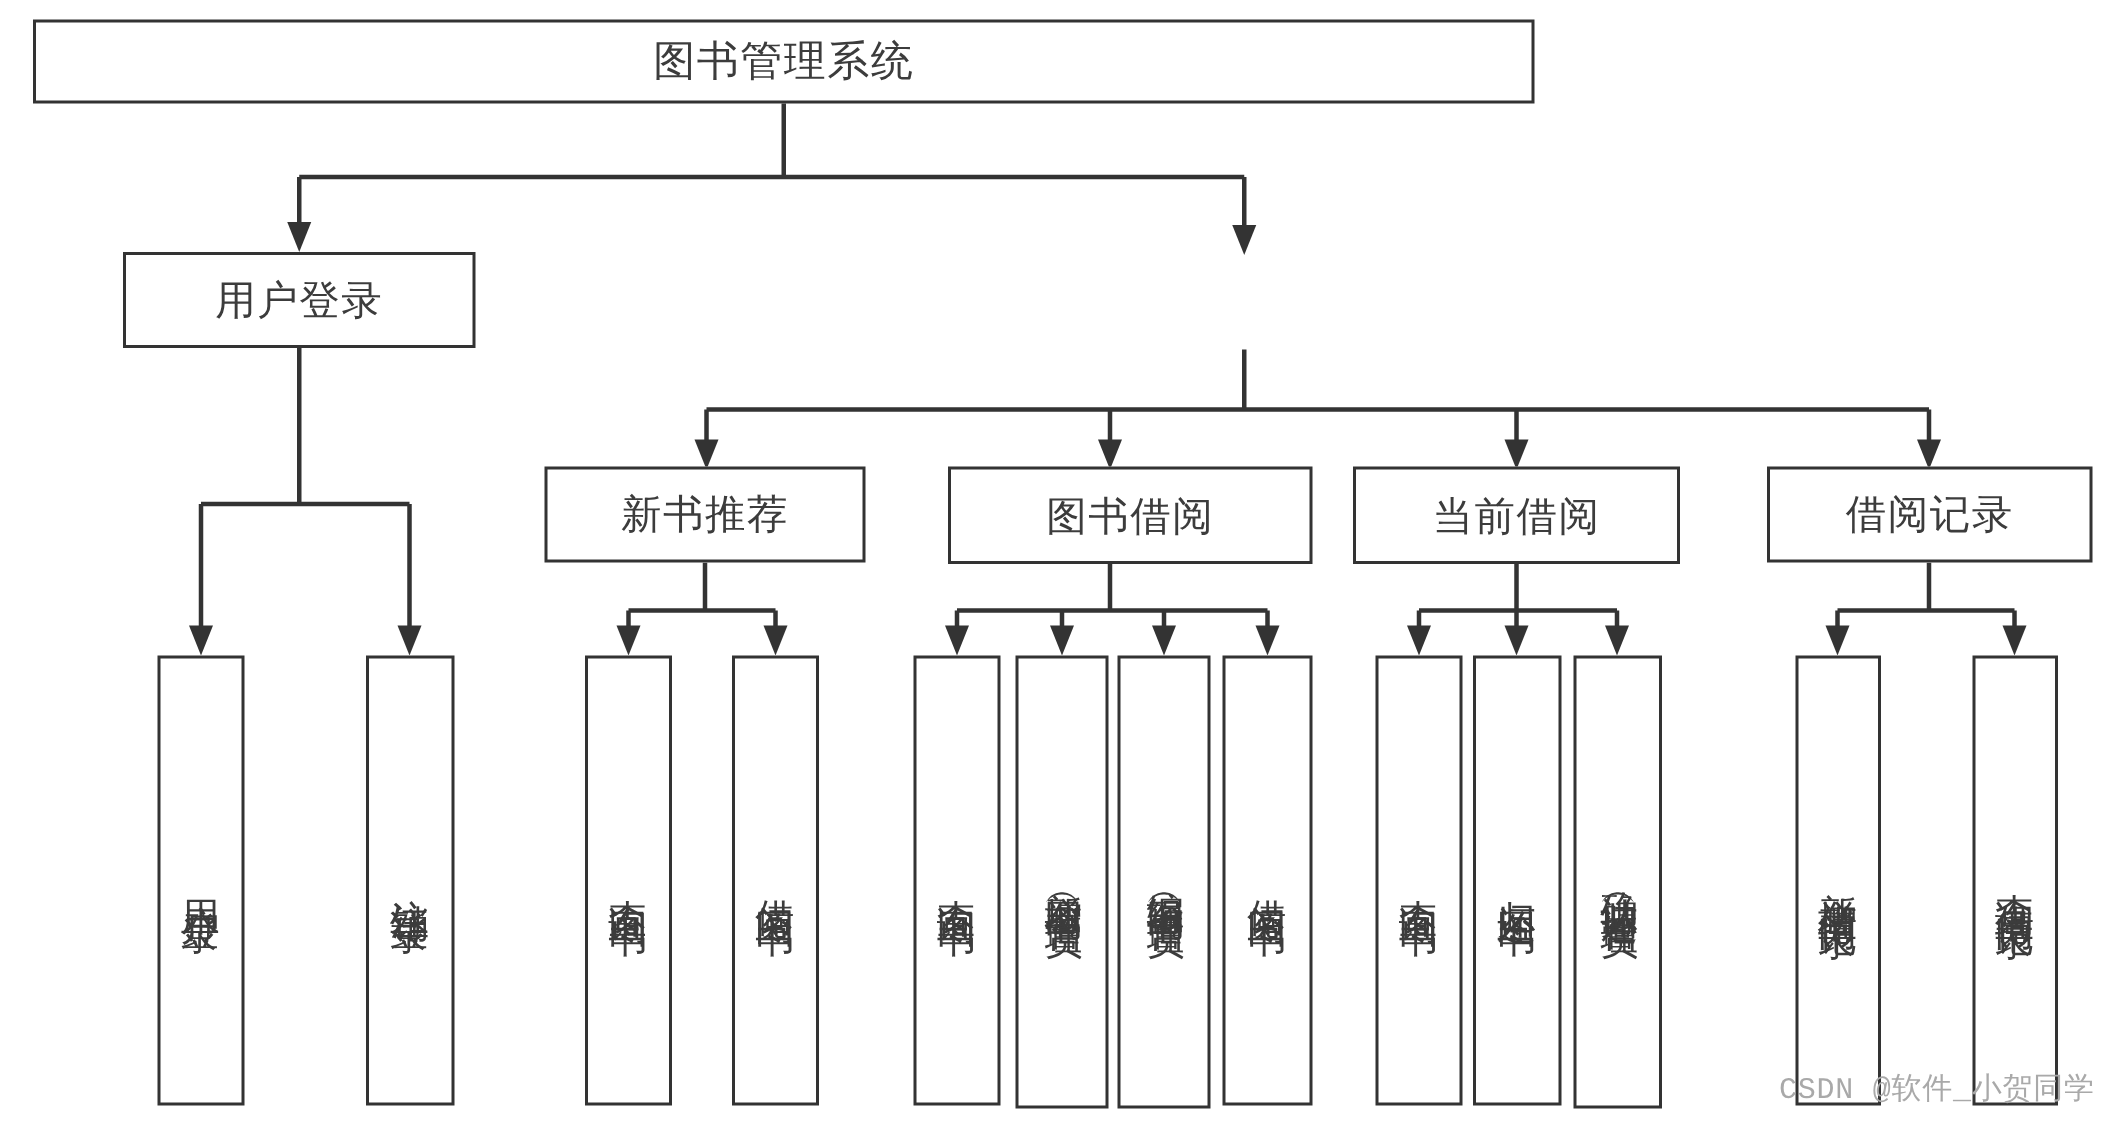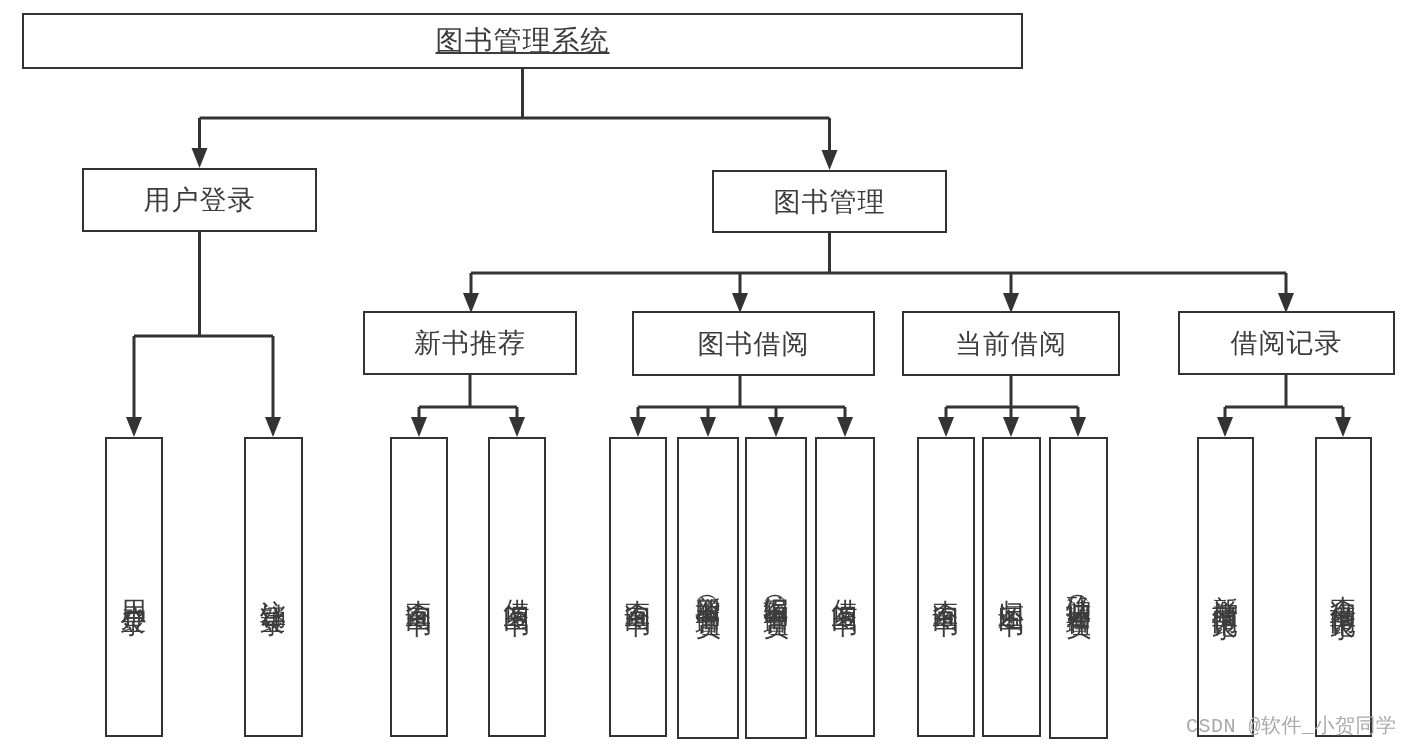--- a/index.html
+++ b/index.html
@@ -18,21 +18,21 @@
     border:2.5px solid #333333;
     display:flex;align-items:center;justify-content:center;
     color:#3c3c3c;
     z-index:2;
   }
   .hnode span{
     font-size:27px;
     letter-spacing:1px;
     white-space:nowrap;
   }
-  .root span{font-size:28px;text-decoration:underline;}
+  .root span{font-size:28px;}
   .leaf{
     writing-mode:vertical-rl;
     text-orientation:mixed;
   }
   .leaf span{
     font-size:26px;
     letter-spacing:4px;
     line-height:1;
   }
   .leaf.dense span{letter-spacing:3px;font-size:25px;}
@@ -83,23 +83,20 @@
     </g>
   </svg>
 
   <div class="box hnode root" style="left:22px;top:13px;width:1001px;height:56px;">
     <span>图书管理系统</span>
   </div>
 
   <div class="box hnode" style="left:82px;top:168px;width:235px;height:64px;">
     <span>用户登录</span>
   </div>
-  <div class="box hnode" style="left:712px;top:170px;width:235px;height:63px;">
-    <span>图书管理</span>
-  </div>
 
   <div class="box hnode" style="left:363px;top:311px;width:214px;height:64px;text-align:right;">
     <span>新书推荐</span>
   </div>
   <div class="box hnode" style="left:632px;top:311px;width:243px;height:65px;">
     <span>图书借阅</span>
   </div>
   <div class="box hnode" style="left:1178px;top:311px;width:217px;height:64px;">
     <span>借阅记录</span>
   </div>

